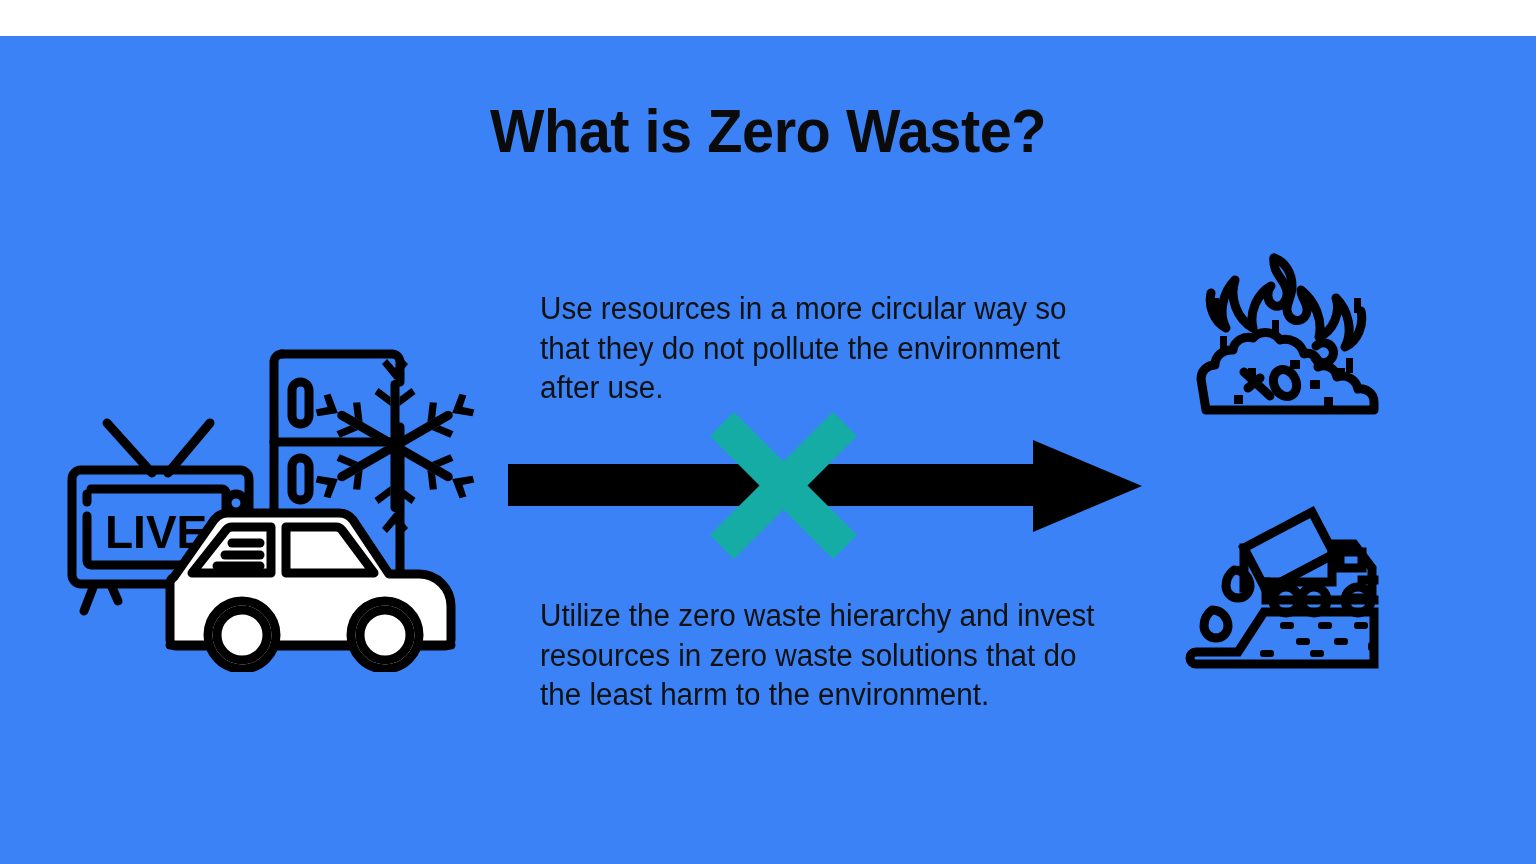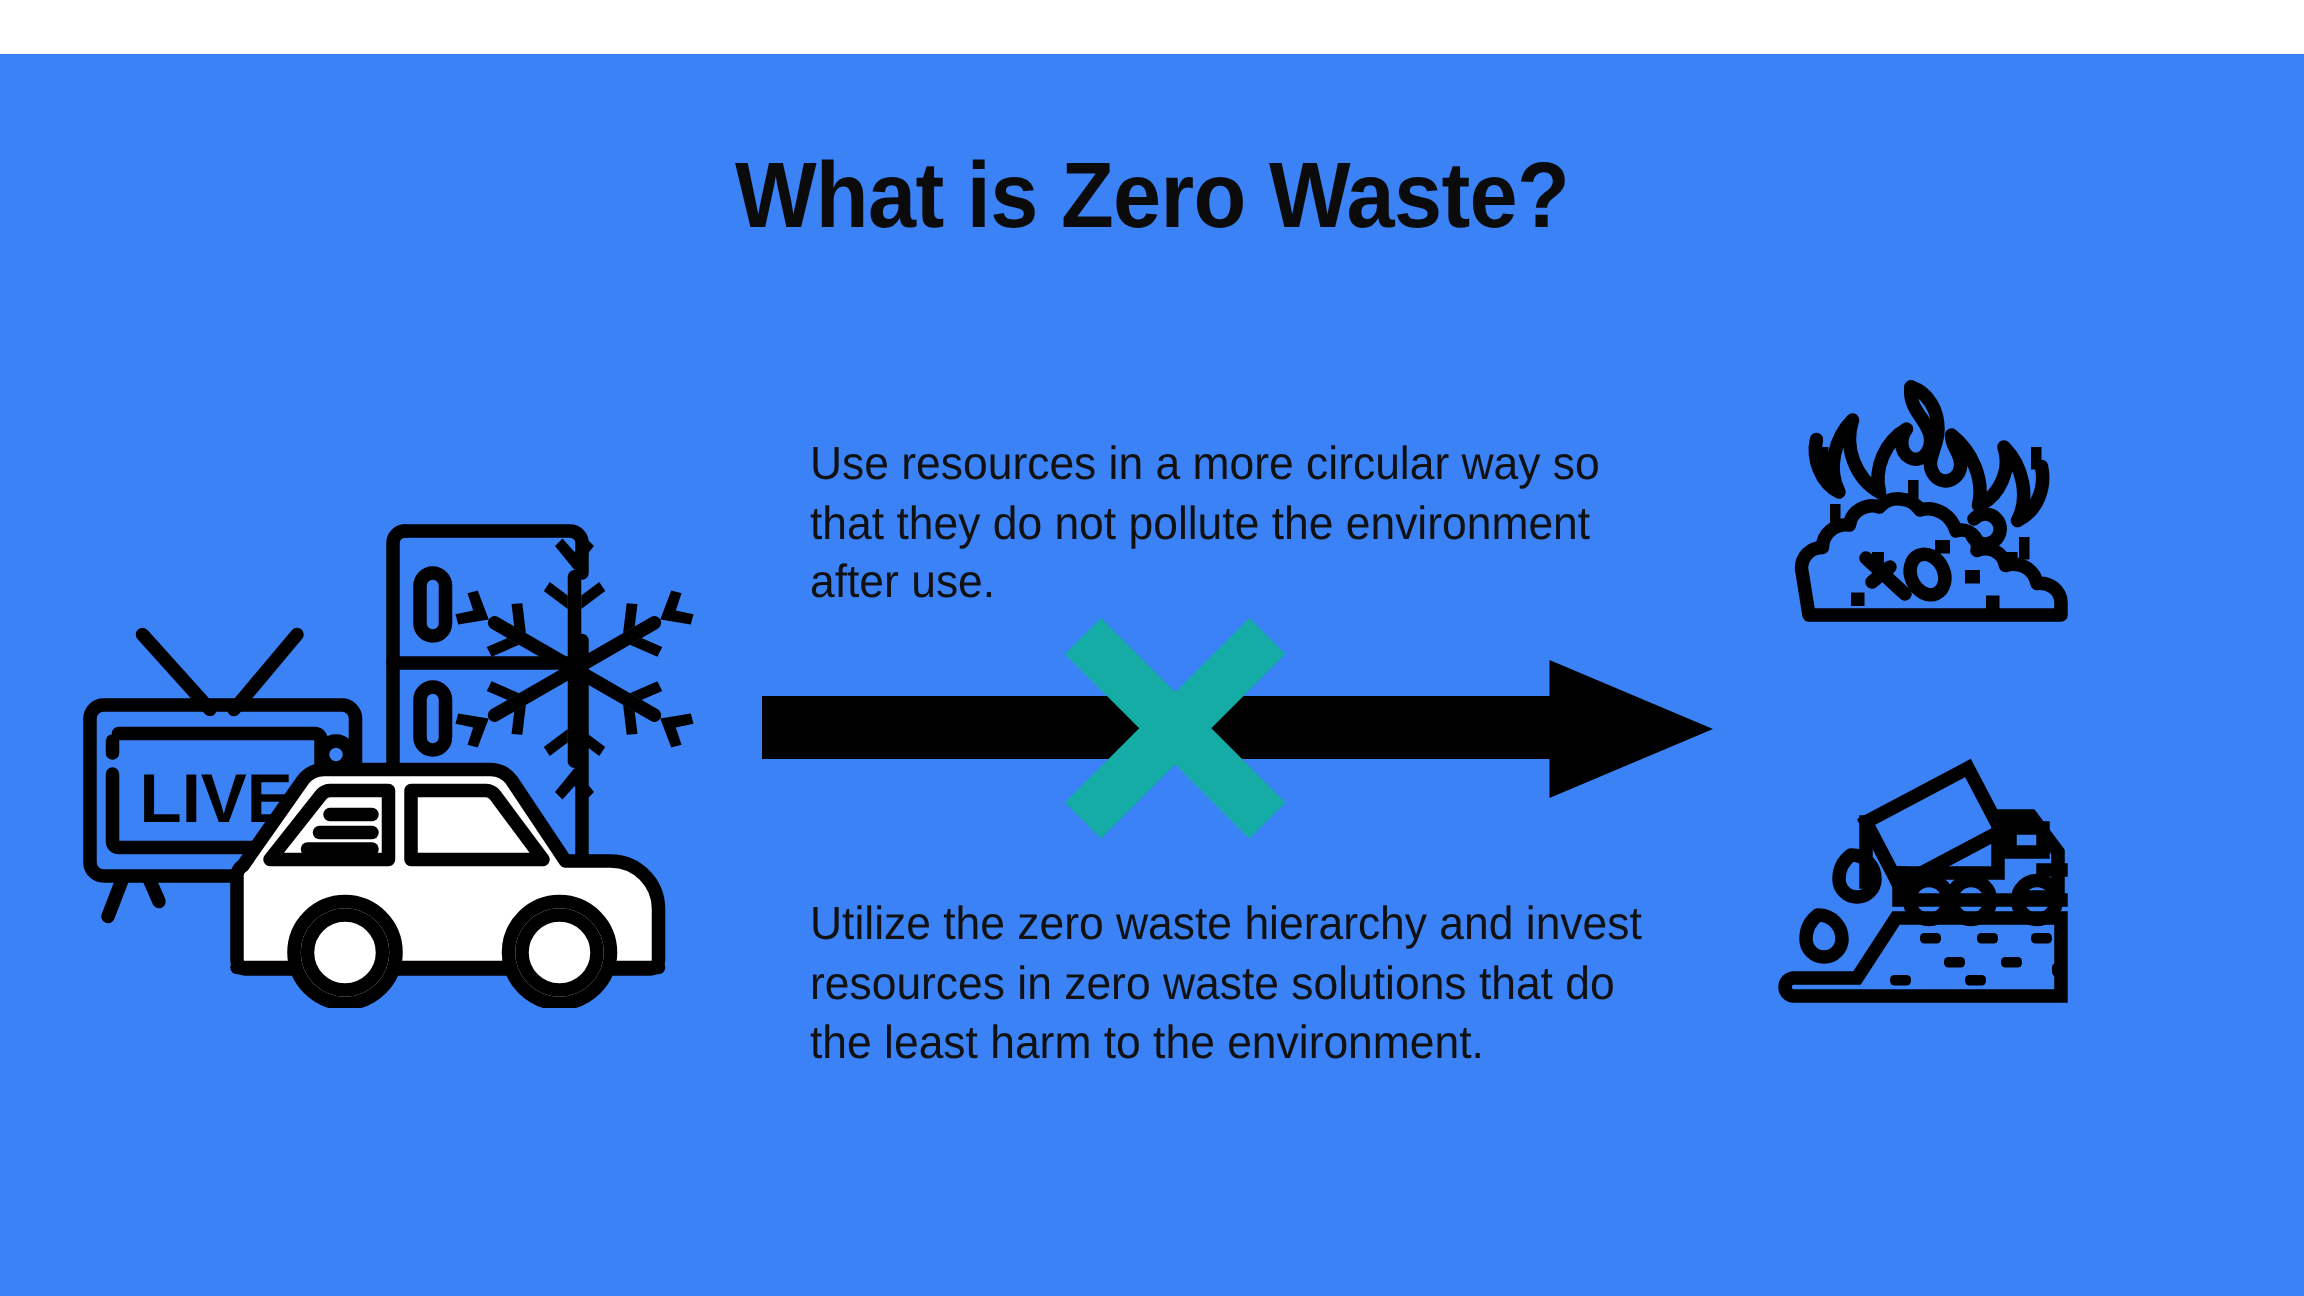--- a/index.html
+++ b/index.html
@@ -76,21 +76,21 @@
     top: 0;
     width: 650px;
     height: 145px;
     overflow: visible;
   }
   #cross-svg { pointer-events: none; }
 
   
   #left-icons {
     position: absolute;
-    left: 52px;
+    left: 64px;
     top: 306px;
     width: 420px;
     height: 330px;
   }
   #left-icons svg { width: 420px; height: 330px; display: block; }
 
   #icon-incineration {
     position: absolute;
     left: 1186px;
     top: 204px;

